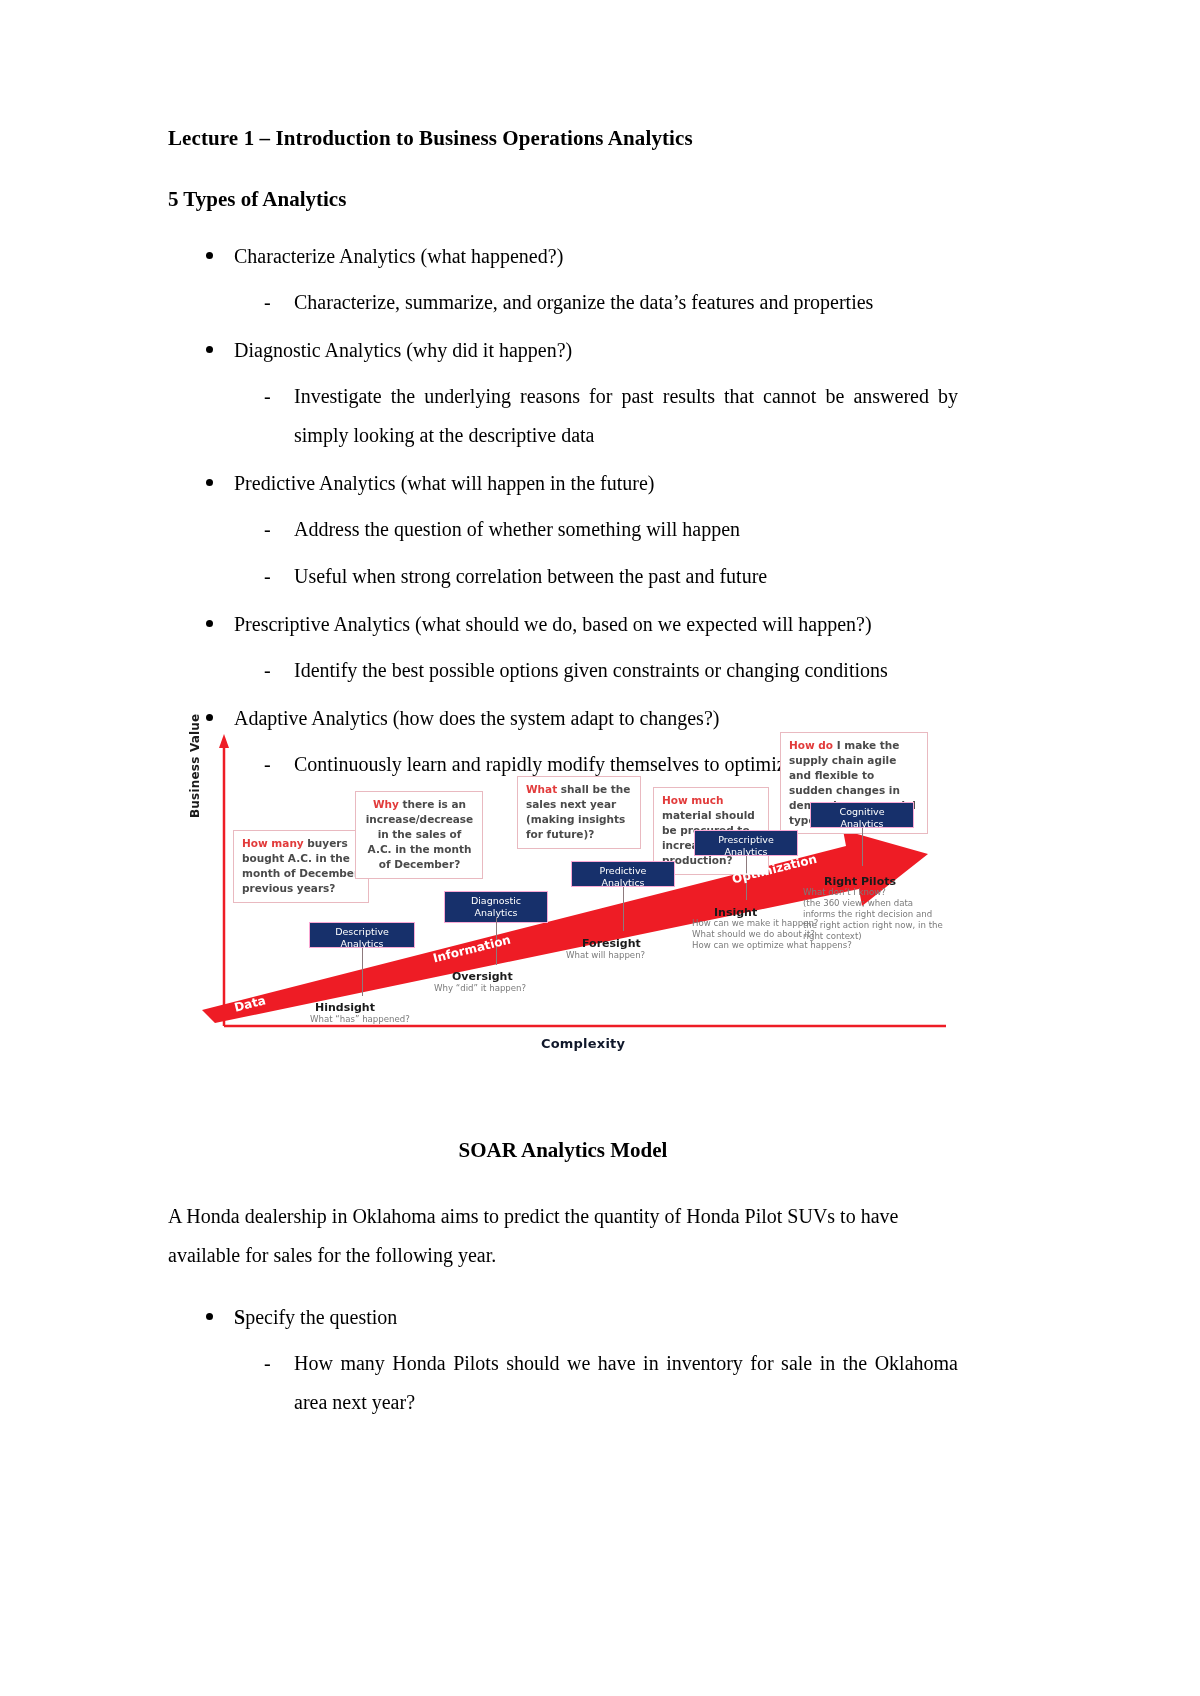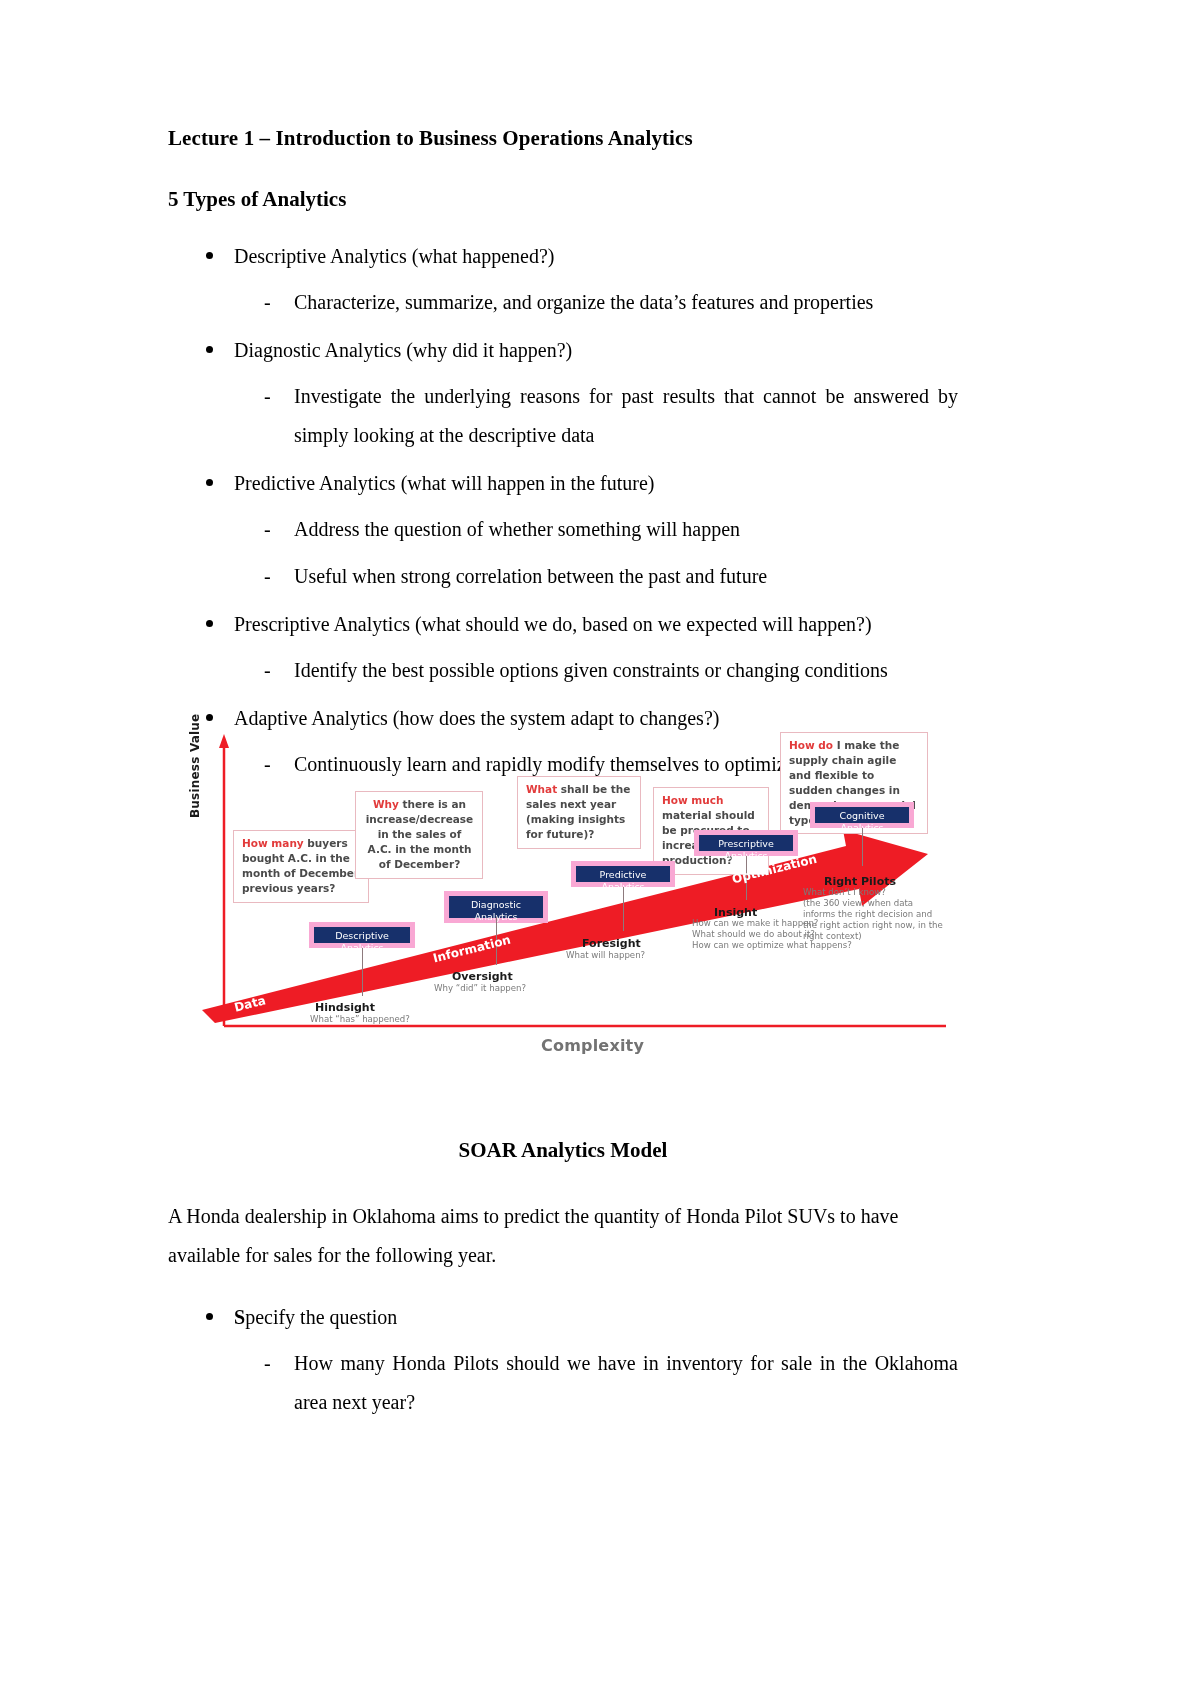--- a/index.html
+++ b/index.html
@@ -123,23 +123,23 @@
     transform: rotate(-90deg);
     transform-origin: left top;
     white-space: nowrap;
     letter-spacing: 0.2px;
   }
   .axis-x-label {
     position: absolute;
     left: 355px;
     top: 310px;
     font-family: "DejaVu Sans", sans-serif;
-    font-size: 16px;
-    font-weight: bold;
-    color: #737373;
+    font-size: 13px;
+    font-weight: bold;
+    color: #0f172a;
     letter-spacing: 0.2px;
   }
   .callout {
     position: absolute;
     border: 1px solid #e9b9c0;
     background: #ffffff;
     font-family: "DejaVu Sans", sans-serif;
     font-size: 10.5px;
     line-height: 1.42;
     color: #4a4a4a;
@@ -147,21 +147,21 @@
     box-sizing: border-box;
     font-weight: bold;
   }
   .callout .hl {
     color: #e23b3b;
     font-weight: bold;
   }
   .stage-box {
     position: absolute;
     background: #17306b;
-    border: 5px solid #f9a8d4;
+    border: 1px solid #f9a8d4;
     color: #ffffff;
     font-family: "DejaVu Sans", sans-serif;
     font-size: 9.5px;
     line-height: 1.25;
     text-align: center;
     padding: 3px 2px;
     box-sizing: border-box;
   }
   .connector {
     position: absolute;
@@ -200,21 +200,21 @@
   <div class="content">
 
     <h1 class="doc-title">Lecture 1 – Introduction to Business Operations Analytics</h1>
 
     <h2 class="section-head">5 Types of Analytics</h2>
 
     <ul class="lvl1">
 
       <li class="b1">
         <span class="bullet-dot"></span>
-        <span>Descriptive Analytics (what happened?)</span>
+        <span>Characterize Analytics (what happened?)</span>
         <ul class="lvl2">
           <li class="b2">
             <span class="bullet-dash">-</span>
             <span>Characterize, summarize, and organize the data’s features and properties</span>
           </li>
         </ul>
       </li>
 
       <li class="b1">
         <span class="bullet-dot"></span>

